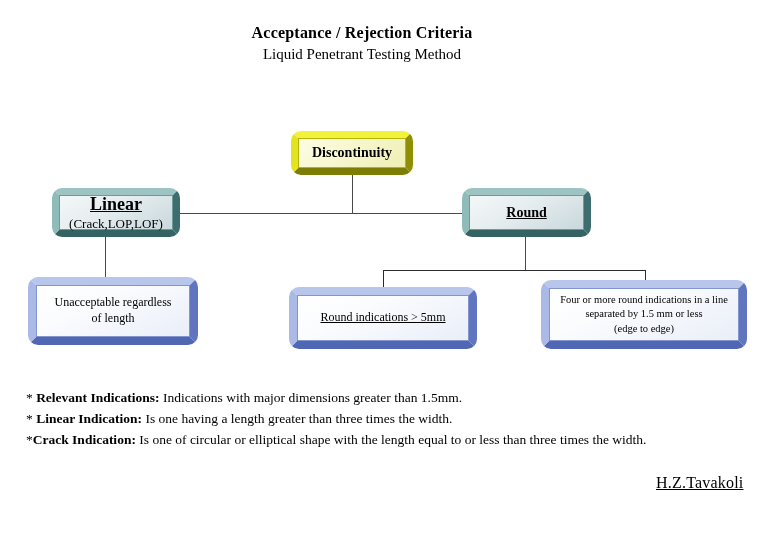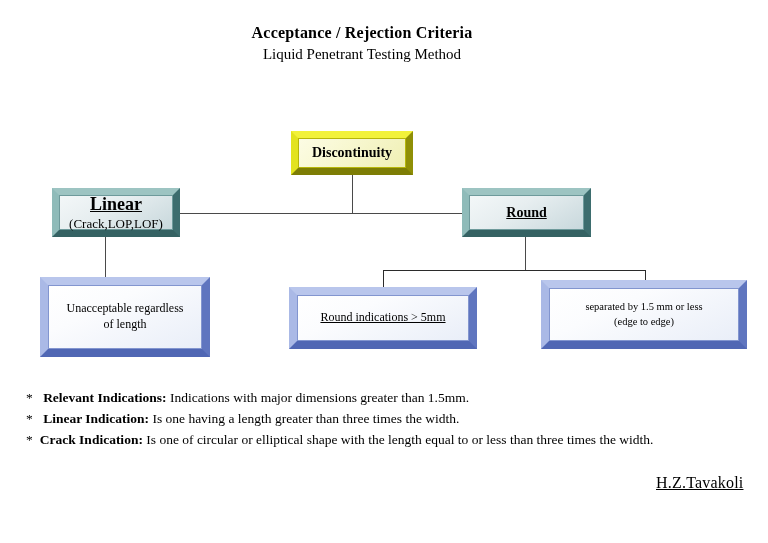--- a/index.html
+++ b/index.html
@@ -48,20 +48,21 @@
   .line-v { width: 1px; }
   .line-dark { background: #2b2b2b; }
 
   
   .node {
     position: absolute;
     box-sizing: border-box;
     display: flex;
     justify-content: center;
     text-align: center;
+    border-radius: 10px;
   }
   .node .inner {
     width: 100%;
     height: 100%;
     box-sizing: border-box;
     display: flex;
     flex-direction: column;
     align-items: center;
     justify-content: center;
     text-align: center;
@@ -142,21 +143,21 @@
   
   .notes {
     position: absolute;
     left: 26px;
     top: 388px;
     width: 716px;
     font-size: 13.5px;
     line-height: 1.55;
   }
   .notes .note-line { white-space: nowrap; }
-  .notes b { font-weight: bold; margin-left: 7px; }
+  .notes b { font-weight: bold; }
 
   
   .signature {
     position: absolute;
     left: 656px;
     top: 474px;
     font-size: 16px;
     text-decoration: underline;
     letter-spacing: 0.2px;
   }
@@ -194,35 +195,36 @@
     <span class="node-label label-sub">(Crack,LOP,LOF)</span>
   </div>
 </div>
 
 <div class="node node-teal" style="left:462px; top:188px; width:129px; height:49px;text-decoration:underline;">
   <div class="inner">
     <span class="node-label label-bold">Round</span>
   </div>
 </div>
 
-<div class="node node-blue" style="left:40px; top:277px; width:170px; height:80px;">
+<div class="node node-blue" style="left:28px; top:277px; width:170px; height:68px;">
   <div class="inner">
     <span class="leaf-label">Unacceptable regardless</span>
     <span class="leaf-label">of length</span>
   </div>
 </div>
 
 <div class="node node-blue" style="left:289px; top:287px; width:188px; height:62px;text-decoration:underline;">
   <div class="inner">
     <span class="leaf-label">Round indications &gt; 5mm</span>
   </div>
 </div>
 
 <div class="node node-blue" style="left:541px; top:280px; width:206px; height:69px;">
   <div class="inner">
+    <span class="leaf-label-sm">Four or more round indications in a line</span>
     <span class="leaf-label-sm">separated by 1.5 mm or less</span>
     <span class="leaf-label-sm">(edge to edge)</span>
   </div>
 </div>
 
 <div class="notes">
   <div class="note-line">
     <span>* </span><b>Relevant Indications:</b><span> Indications with major dimensions greater than 1.5mm.</span>
   </div>
   <div class="note-line">

